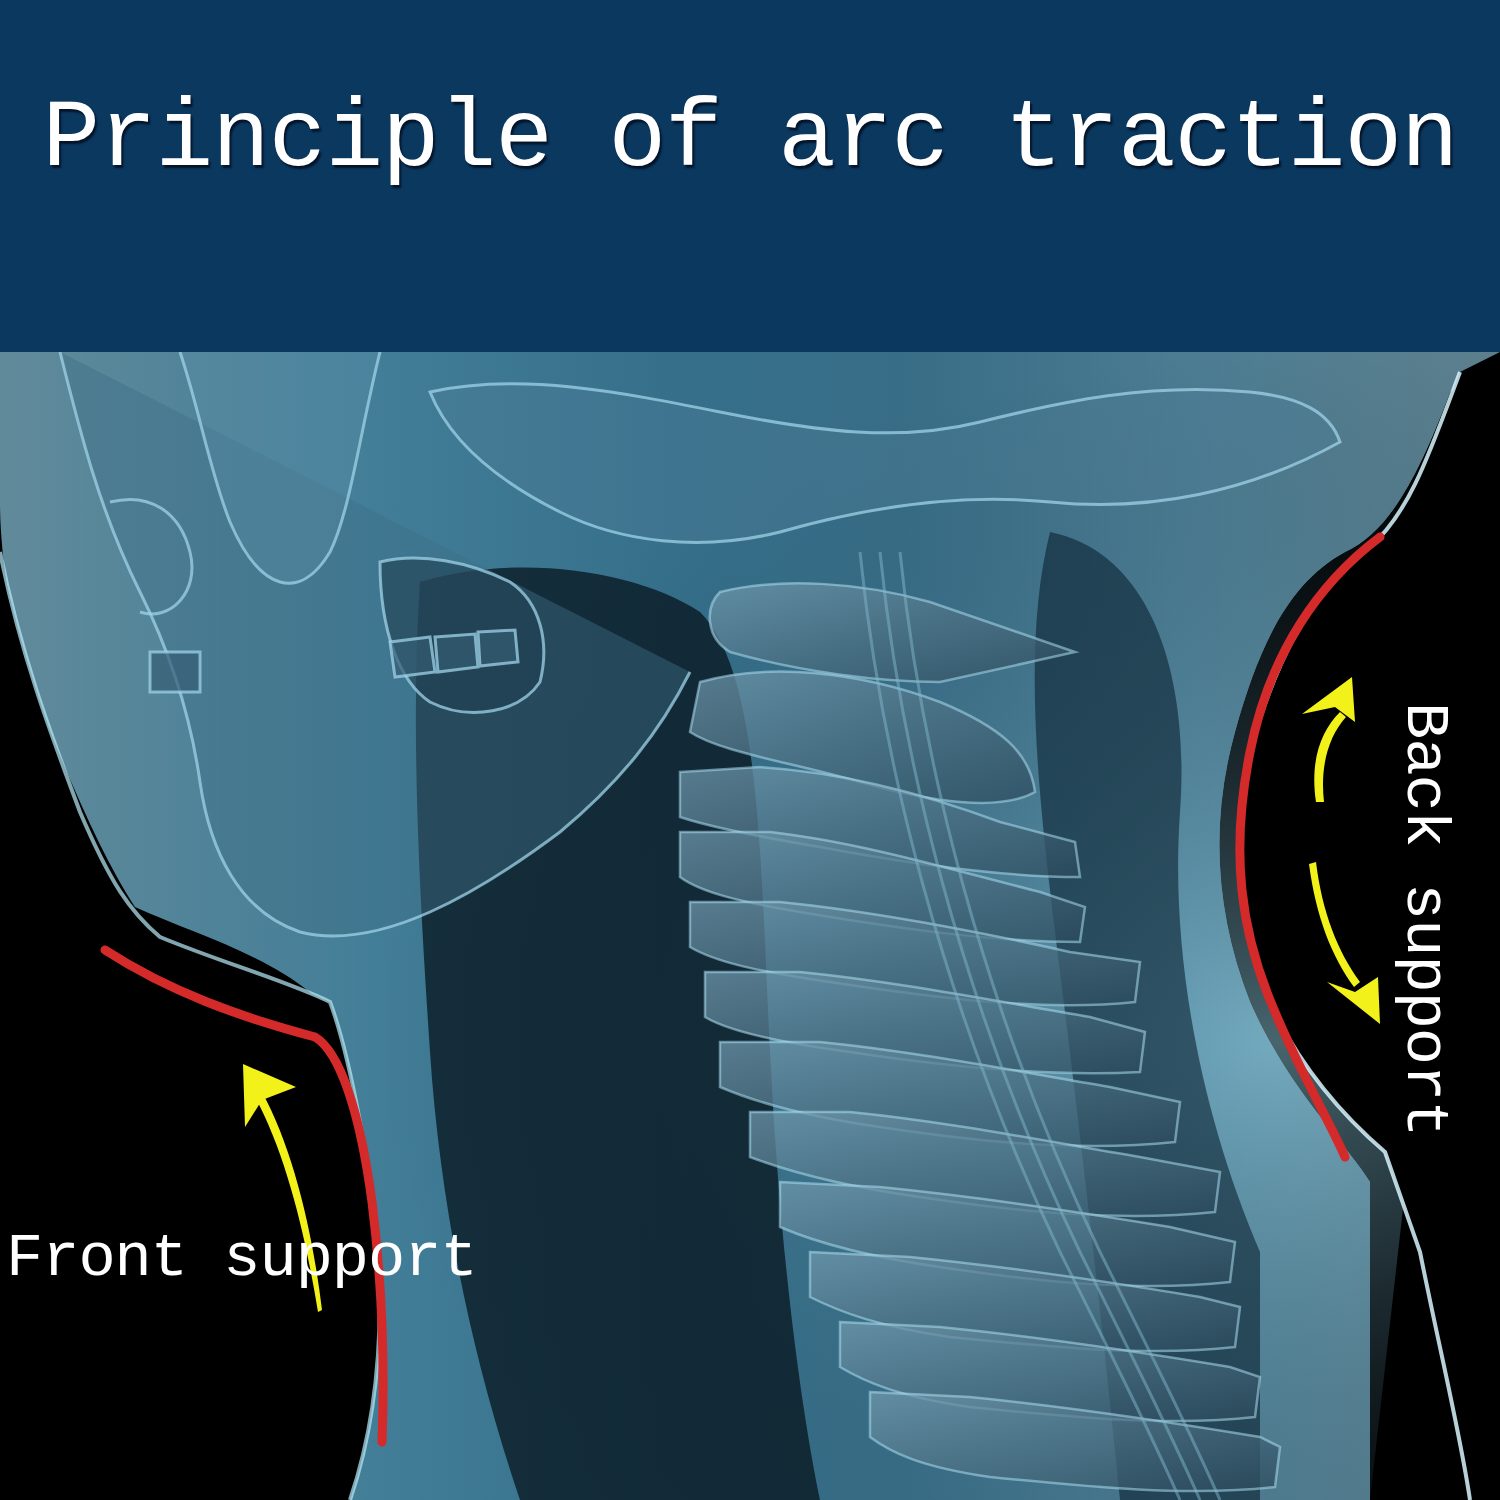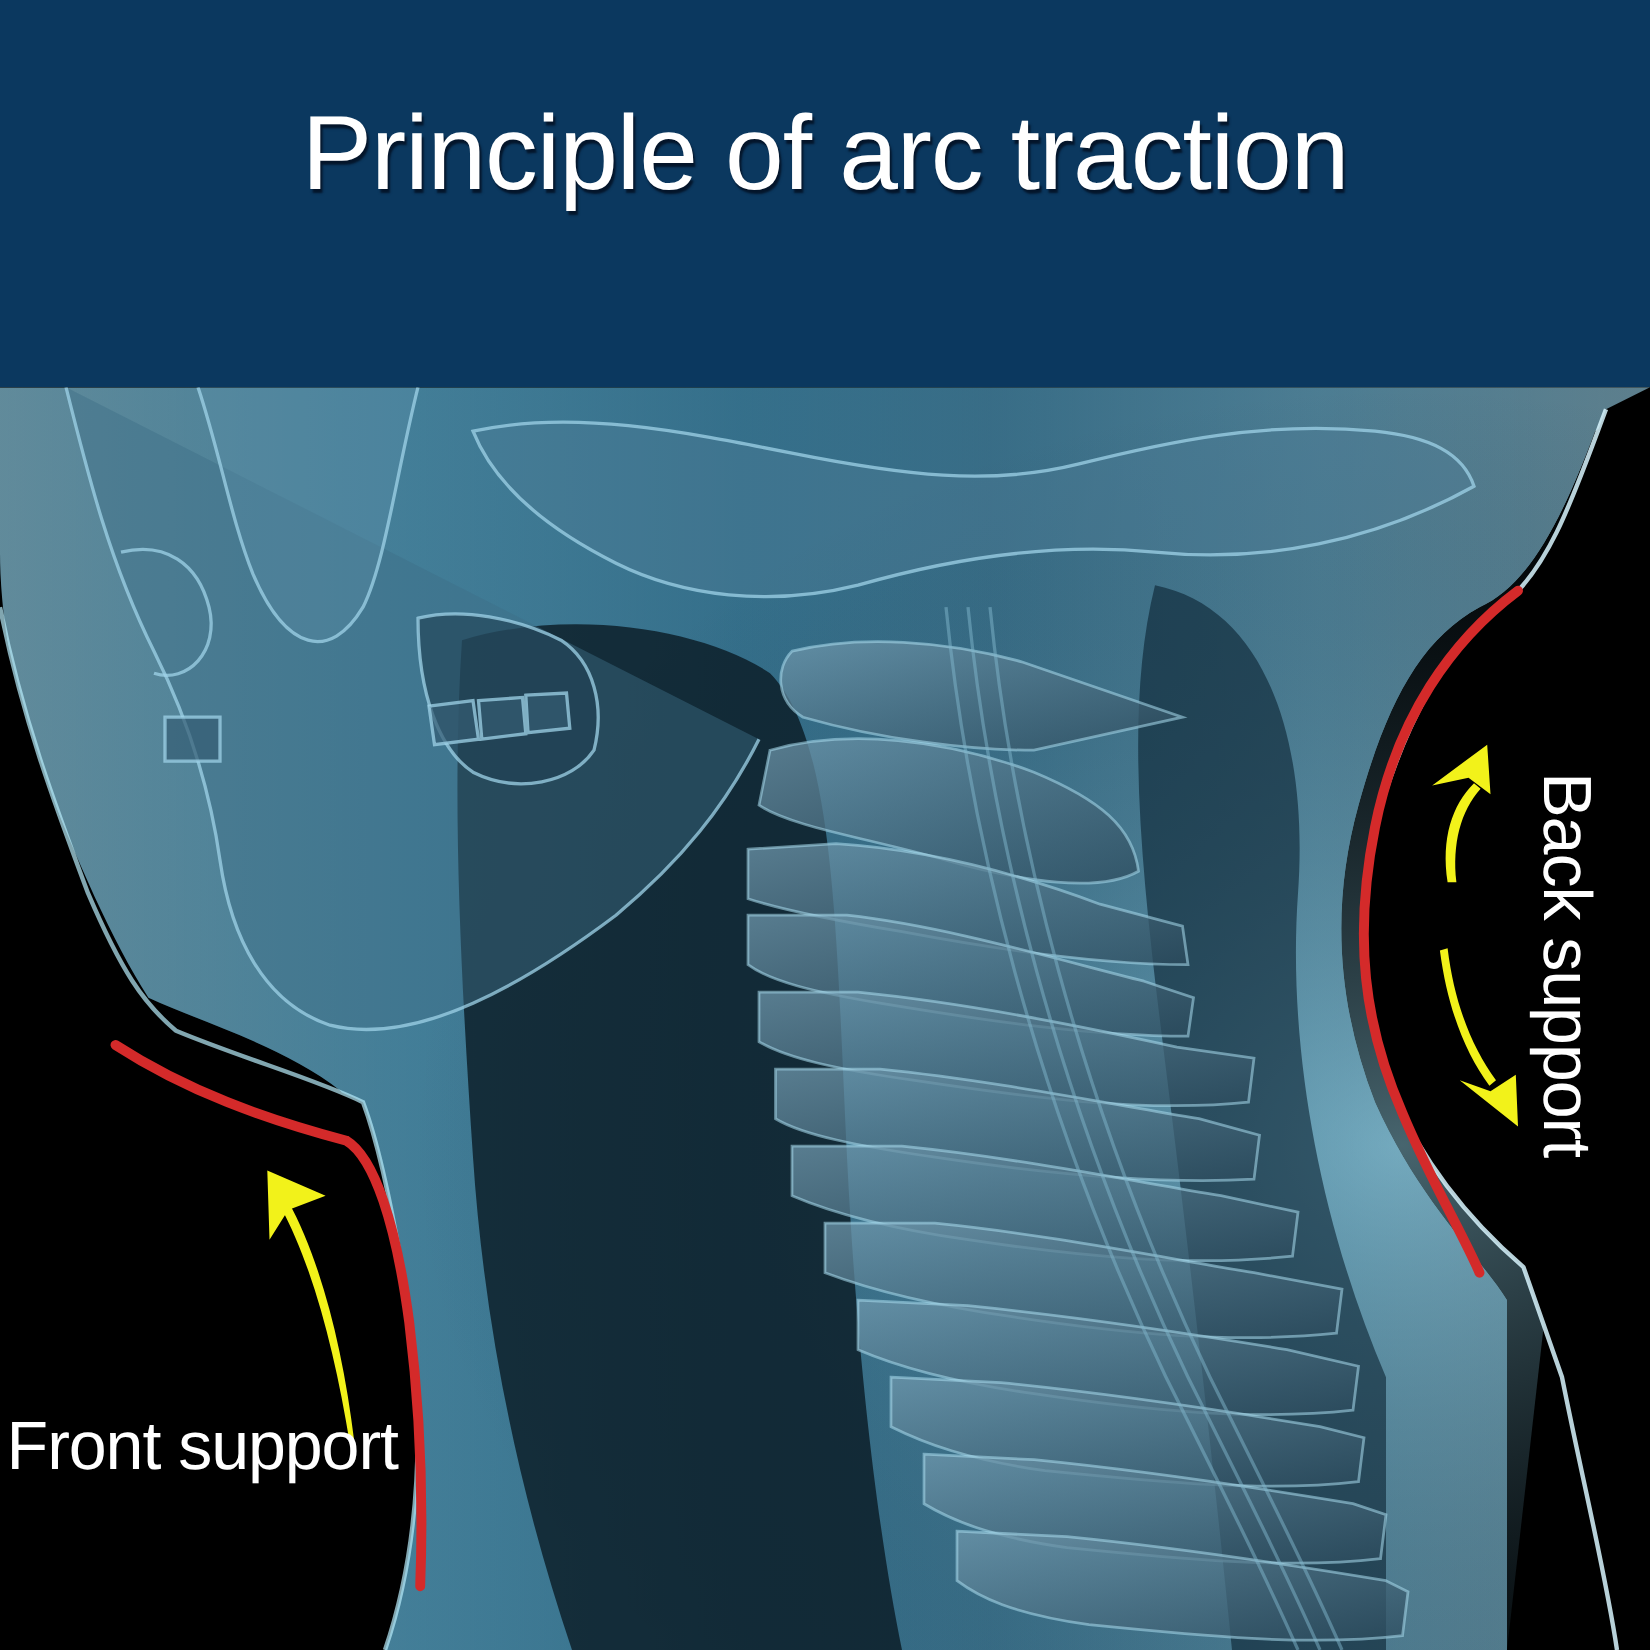--- a/index.html
+++ b/index.html
@@ -1,25 +1,25 @@
 <!DOCTYPE html>
 <html><head>
 <meta charset="utf-8">
 <style>
   html, body { margin: 0; padding: 0; }
   body { width: 1500px; height: 1500px; overflow: hidden; background: #000; font-family: "Liberation Sans", sans-serif; }
-  .page { position: relative; width: 1368px; height: 1500px; background: #000; }
+  .page { position: relative; width: 1368px; height: 1500px; background: #000; font-family: Liberation Mono, monospace; }
   .header { position: absolute; left: 0; top: 0; width: 1500px; height: 352px; background: #0b385f; }
   .title { position: absolute; left: 0; top: 92px; width: 1500px; text-align: center; color: #fff;
            font-size: 96px; font-weight: 400; letter-spacing: -1px; line-height: 1;
            text-shadow: 2px 3px 2px #04152a; }
   .illustration { position: absolute; left: 0; top: 352px; width: 1500px; height: 1148px; overflow: hidden; background: #000; }
   .illustration svg { position: absolute; left: 0; top: 0; }
   .label { position: absolute; color: #fff; font-size: 62px; line-height: 1; white-space: nowrap; letter-spacing: -1px; }
-  .front-label { left: 6px; top: 932px; }
+  .front-label { left: 6px; top: 876px; }
   .back-label { left: 1455px; top: 350px; transform-origin: 0 0; transform: rotate(90deg); }
 </style>
 </head>
 <body>
 
 <div class="page">
   <div class="header">
     <div class="title">Principle of arc traction</div>
   </div>
 

